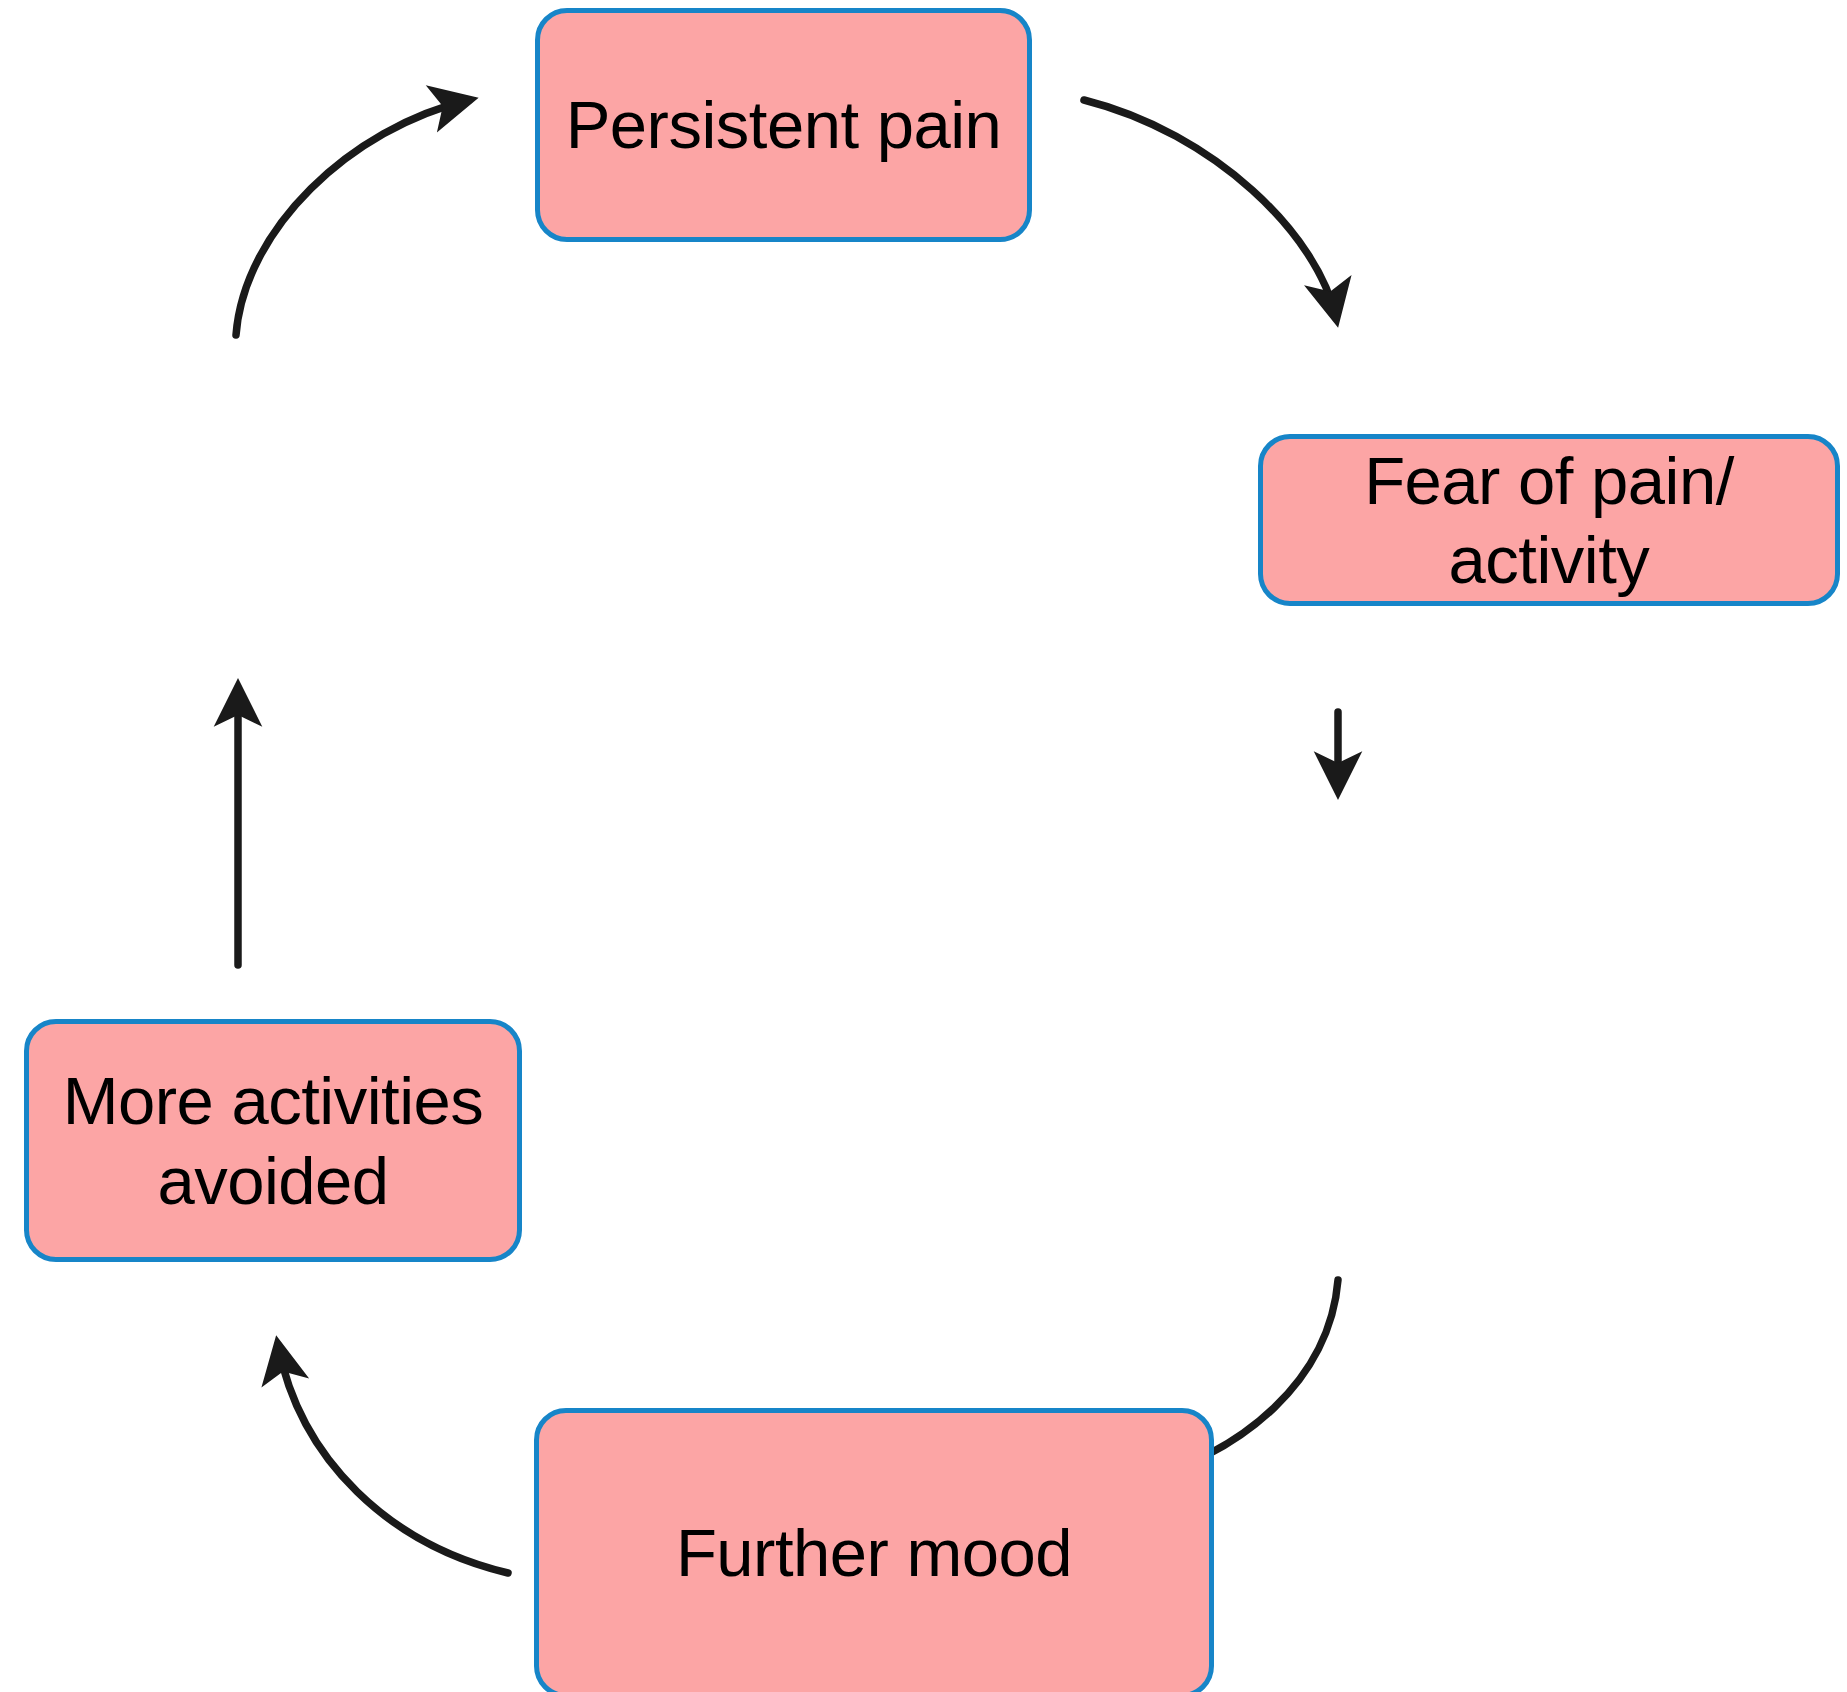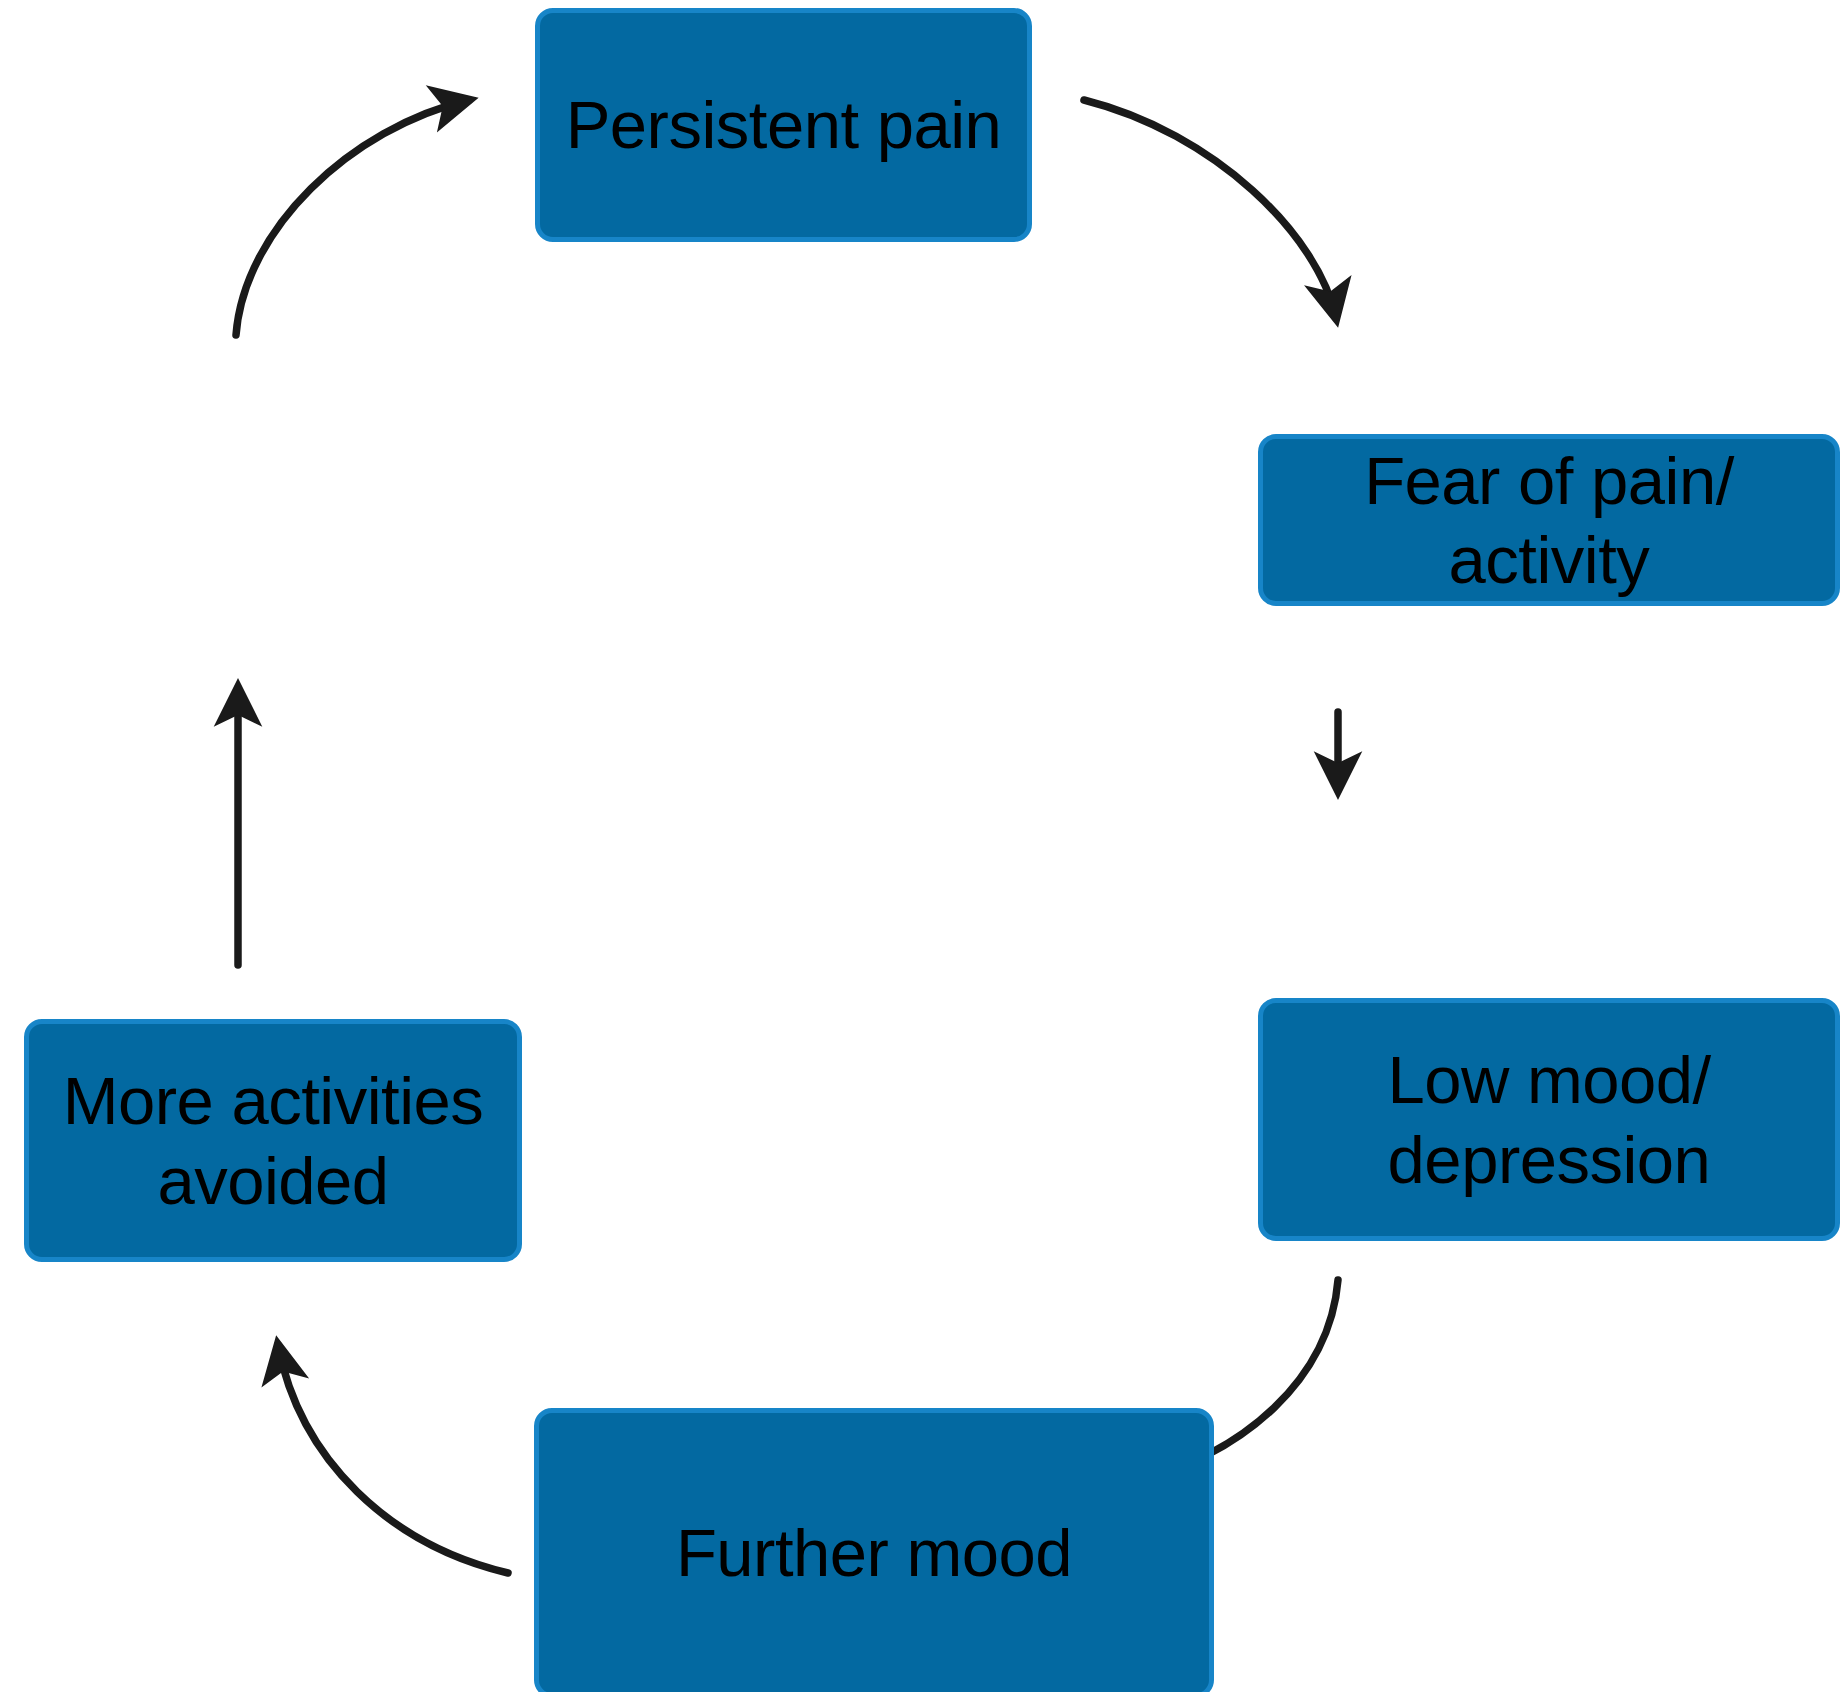--- a/index.html
+++ b/index.html
@@ -22,23 +22,23 @@
     position: absolute;
     left: 0;
     top: 0;
     width: 1847px;
     height: 1692px;
     pointer-events: none;
   }
   .node {
     position: absolute;
     box-sizing: border-box;
-    background: #0369a1;
+    background: #fca5a5;
     border: 5px solid #1785c8;
-    border-radius: 18px;
+    border-radius: 32px;
     display: flex;
     align-items: center;
     justify-content: center;
     text-align: center;
     color: #000000;
     font-size: 67px;
     line-height: 1.18;
     letter-spacing: -0.5px;
     white-space: pre-line;
     padding: 6px 14px;
@@ -90,24 +90,20 @@
 
   <div class="node" id="node-persistent-pain">
     <span>Persistent pain</span>
   </div>
 
   <div class="node" id="node-fear">
     <span>Fear of pain/
 activity</span>
   </div>
 
-  <div class="node" id="node-low-mood">
-    <span>Low mood/
-depression</span>
-  </div>
 
   <div class="node" id="node-further-pain">
     <span>Further mood</span>
   </div>
 
   <div class="node" id="node-more-activities">
     <span>More activities
 avoided</span>
   </div>
 

